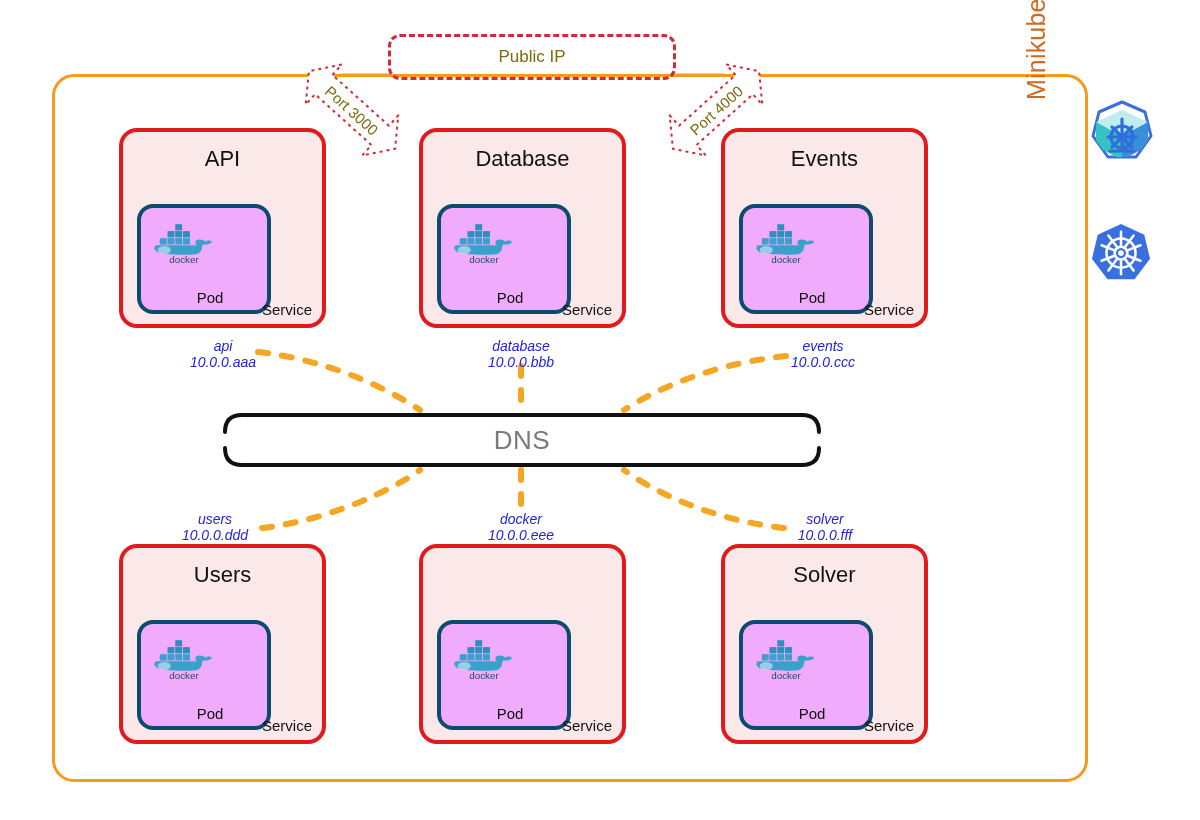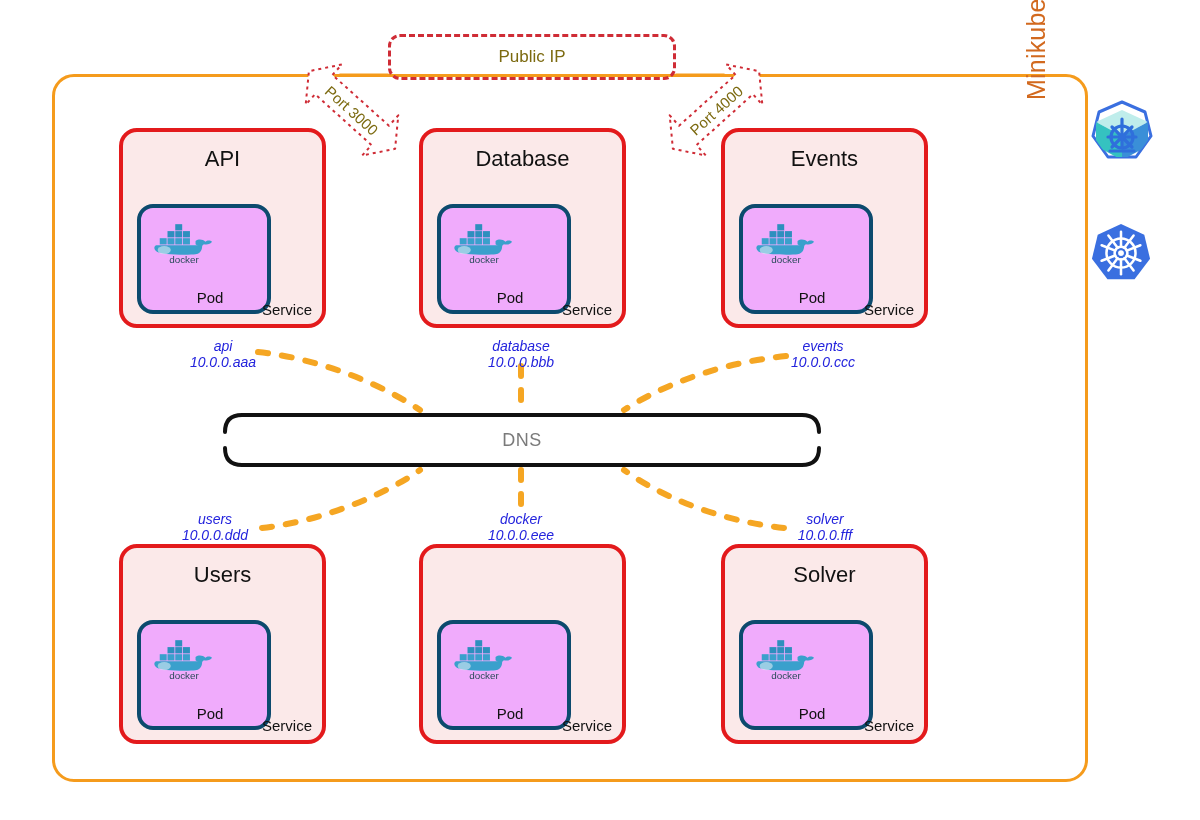--- a/index.html
+++ b/index.html
@@ -78,21 +78,21 @@
   }
   .dnslabel .nm{display:block;}
   .dnslabel .ip{display:block;}
 
   
   .dns-bar{position:absolute;left:222px;top:410px;width:600px;height:60px;z-index:4;}
   .dns-bar svg{position:absolute;left:0;top:0;width:600px;height:60px;}
   .dns-text{
     position:absolute;left:0;top:0;width:600px;height:60px;
     display:flex;align-items:center;justify-content:center;
-    font-size:18px;color:#7A7A7A;letter-spacing:0.5px;
+    font-size:26px;color:#7A7A7A;letter-spacing:0.5px;
   }
 
   
   .logo{position:absolute;z-index:6;}
   #minikube-logo{left:1090px;top:100px;width:64px;height:66px;}
   #kubernetes-logo{left:1090px;top:222px;width:62px;height:64px;}
   .logo svg{width:100%;height:100%;display:block;}
 </style>
 </head>
 <body>

